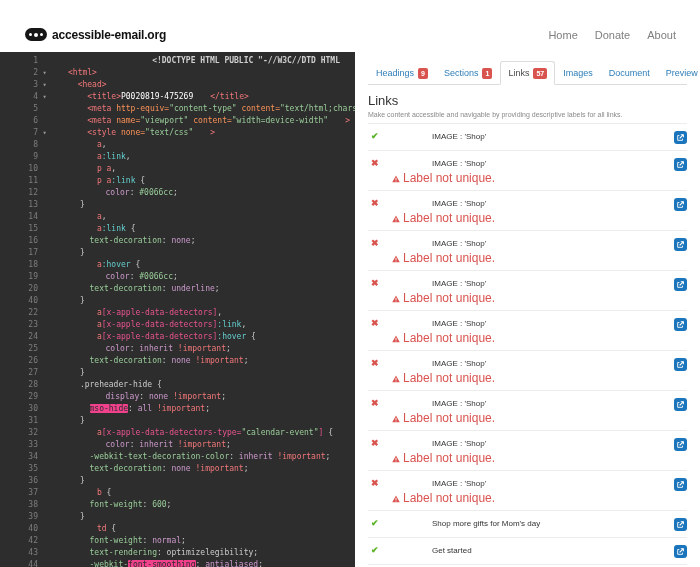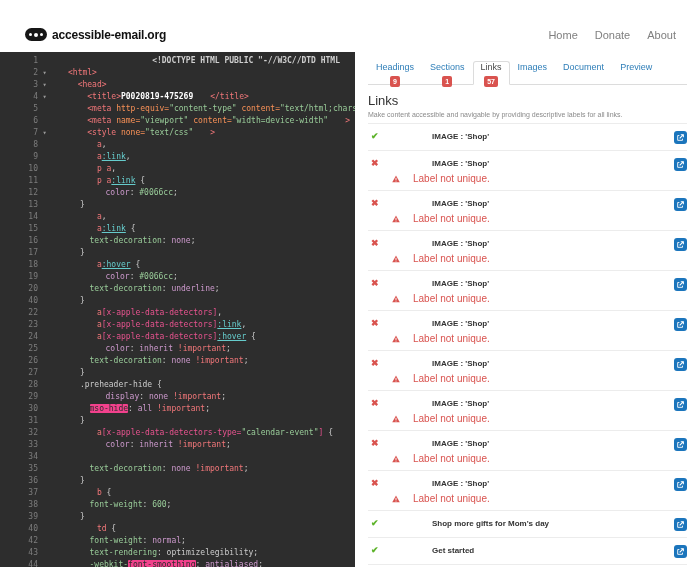--- a/index.html
+++ b/index.html
@@ -32,56 +32,55 @@
     font-size:8px;line-height:12px;padding-top:3px;box-sizing:border-box;
   }
   .cl{display:flex;height:12px;white-space:pre;}
   .ln{width:38px;text-align:right;color:#7d7d7d;flex:none;}
   .fold{width:13px;text-align:center;color:#999;font-size:7px;flex:none;line-height:12px;}
   .code{white-space:pre;color:#ccc;}
   .tk-dt{color:#d0d0d0;font-weight:bold;}
   .tk-tg{color:#f2777a;margin-left:17px;}
   .tk-at{color:#f99157;}
   .tk-st{color:#99cc99;}
-  .tk-tx{color:#ffffff;font-weight:bold;text-align:right;}
+  .tk-tx{color:#ffffff;font-weight:normal;text-align:right;}
   .tk-pl{color:#cccccc;}
   .tk-pg{color:#99cc99;}
   .tk-pp{color:#cc99cc;margin-left:16px;}
   .tk-vl{color:#cc99cc;}
-  .tk-ps{color:#66cccc;text-decoration:underline;}
+  .tk-ps{color:#66cccc;}
   .tk-pk{color:#e8538f;margin-top:9px;}
   .tk-im{color:#f2777a;}
   .tk-nm{color:#99cc99;}
   .tk-hl{background:var(--hl-pink);color:#2d2d2d;border-radius:1px;}
   
   .tools{flex:1;min-width:0;padding:9px 13px 0 13px;box-sizing:border-box;background:#fff;}
   .tabs{display:flex;align-items:flex-end;border-bottom:1px solid #dcdcdc;}
   .tab{
     display:flex;align-items:center;gap:4px;height:24px;box-sizing:border-box;
     padding:0 7px;font-size:9px;color:var(--link);cursor:pointer;
     border:1px solid transparent;border-radius:3px 3px 0 0;margin-bottom:-1px;
     white-space:nowrap;
-    flex-direction:column;
   }
   .tab.active{background:#fff;border-color:#dcdcdc #dcdcdc #fff #dcdcdc;color:#4a4a4a;}
   .badge{
     background:var(--danger);color:#fff;font-size:7px;font-weight:bold;
     padding:2px 3px;border-radius:2px;line-height:1;
   }
   .panel-title{font-size:13px;font-weight:400;color:#333;margin:8px 0 3px;}
   .panel-desc{font-size:7px;color:#8a8a8a;margin:0 0 5px;}
   
   .link-list{border-top:1px solid #ececec;}
   .row{display:flex;align-items:flex-start;border-bottom:1px solid #ececec;padding:7px 0 6px;}
   .status{width:24px;flex:none;font-size:9px;line-height:11px;font-weight:bold;padding-left:3px;box-sizing:border-box;}
   .status.pass{color:var(--success);}
   .status.fail{color:var(--danger);}
   .row-body{flex:1;min-width:0;}
-  .row-label{font-size:8px;font-weight:bold;color:#333;line-height:12px;padding-left:40px;}
-  .row-warning{display:flex;align-items:center;gap:13px;font-size:10px;color:var(--danger);line-height:11px;margin-top:3px;text-align:right;}
+  .row-label{font-size:8px;font-weight:normal;color:#333;line-height:12px;padding-left:40px;}
+  .row-warning{display:flex;align-items:center;gap:3px;font-size:12px;color:var(--danger);line-height:11px;margin-top:3px;text-align:right;}
   .row-warning.solo{margin-top:1px;}
   .open-btn{
     width:13px;height:13px;flex:none;border:none;border-radius:3px;
     background:var(--btn-blue);padding:0;display:flex;align-items:center;justify-content:center;
     cursor:pointer;margin-top:0;
   }
 </style>
 </head>
 <body>
 
@@ -129,21 +128,21 @@
       <div class="cl"><span class="ln">24</span><span class="fold"></span><span class="code">      <span class="tk-tg">a</span><span class="tk-pk">[x-apple-data-detectors]</span><span class="tk-ps">:hover</span><span class="tk-pl"> {</span></span></div>
       <div class="cl"><span class="ln">25</span><span class="fold"></span><span class="code">        <span class="tk-pp">color</span><span class="tk-pl">: </span><span class="tk-vl">inherit</span><span class="tk-pl"> </span><span class="tk-im">!important</span><span class="tk-pl">;</span></span></div>
       <div class="cl"><span class="ln">26</span><span class="fold"></span><span class="code">        <span class="tk-pg">text-decoration</span><span class="tk-pl">: </span><span class="tk-vl">none</span><span class="tk-pl"> </span><span class="tk-im">!important</span><span class="tk-pl">;</span></span></div>
       <div class="cl"><span class="ln">27</span><span class="fold"></span><span class="code">      <span class="tk-pl">}</span></span></div>
       <div class="cl"><span class="ln">28</span><span class="fold"></span><span class="code">      <span class="tk-pl">.preheader-hide {</span></span></div>
       <div class="cl"><span class="ln">29</span><span class="fold"></span><span class="code">        <span class="tk-pp">display</span><span class="tk-pl">: </span><span class="tk-vl">none</span><span class="tk-pl"> </span><span class="tk-im">!important</span><span class="tk-pl">;</span></span></div>
       <div class="cl"><span class="ln">30</span><span class="fold"></span><span class="code">        <span class="tk-hl">mso-hide</span><span class="tk-pl">: </span><span class="tk-vl">all</span><span class="tk-pl"> </span><span class="tk-im">!important</span><span class="tk-pl">;</span></span></div>
       <div class="cl"><span class="ln">31</span><span class="fold"></span><span class="code">      <span class="tk-pl">}</span></span></div>
       <div class="cl"><span class="ln">32</span><span class="fold"></span><span class="code">      <span class="tk-tg">a</span><span class="tk-pk">[x-apple-data-detectors-type=</span><span class="tk-st">"calendar-event"</span><span class="tk-pk">]</span><span class="tk-pl"> {</span></span></div>
       <div class="cl"><span class="ln">33</span><span class="fold"></span><span class="code">        <span class="tk-pp">color</span><span class="tk-pl">: </span><span class="tk-vl">inherit</span><span class="tk-pl"> </span><span class="tk-im">!important</span><span class="tk-pl">;</span></span></div>
-      <div class="cl"><span class="ln">34</span><span class="fold"></span></div>
+      <div class="cl"><span class="ln">34</span><span class="fold"></span><span class="code">        <span class="tk-pg">-webkit-text-decoration-color</span><span class="tk-pl">: </span><span class="tk-vl">inherit</span><span class="tk-pl"> </span><span class="tk-im">!important</span><span class="tk-pl">;</span></span></div>
       <div class="cl"><span class="ln">35</span><span class="fold"></span><span class="code">        <span class="tk-pg">text-decoration</span><span class="tk-pl">: </span><span class="tk-vl">none</span><span class="tk-pl"> </span><span class="tk-im">!important</span><span class="tk-pl">;</span></span></div>
       <div class="cl"><span class="ln">36</span><span class="fold"></span><span class="code">      <span class="tk-pl">}</span></span></div>
       <div class="cl"><span class="ln">37</span><span class="fold"></span><span class="code">      <span class="tk-tg">b</span><span class="tk-pl"> {</span></span></div>
       <div class="cl"><span class="ln">38</span><span class="fold"></span><span class="code">        <span class="tk-pg">font-weight</span><span class="tk-pl">: </span><span class="tk-nm">600</span><span class="tk-pl">;</span></span></div>
       <div class="cl"><span class="ln">39</span><span class="fold"></span><span class="code">      <span class="tk-pl">}</span></span></div>
       <div class="cl"><span class="ln">40</span><span class="fold"></span><span class="code">      <span class="tk-tg">td</span><span class="tk-pl"> {</span></span></div>
       <div class="cl"><span class="ln">42</span><span class="fold"></span><span class="code">        <span class="tk-pg">font-weight</span><span class="tk-pl">: </span><span class="tk-vl">normal</span><span class="tk-pl">;</span></span></div>
       <div class="cl"><span class="ln">43</span><span class="fold"></span><span class="code">        <span class="tk-pg">text-rendering</span><span class="tk-pl">: </span><span class="tk-pl">optimizelegibility</span><span class="tk-pl">;</span></span></div>
       <div class="cl"><span class="ln">44</span><span class="fold"></span><span class="code">        <span class="tk-pg">-webkit-</span><span class="tk-hl">font-smoothing</span><span class="tk-pl">: </span><span class="tk-vl">antialiased</span><span class="tk-pl">;</span></span></div>
     </div>

